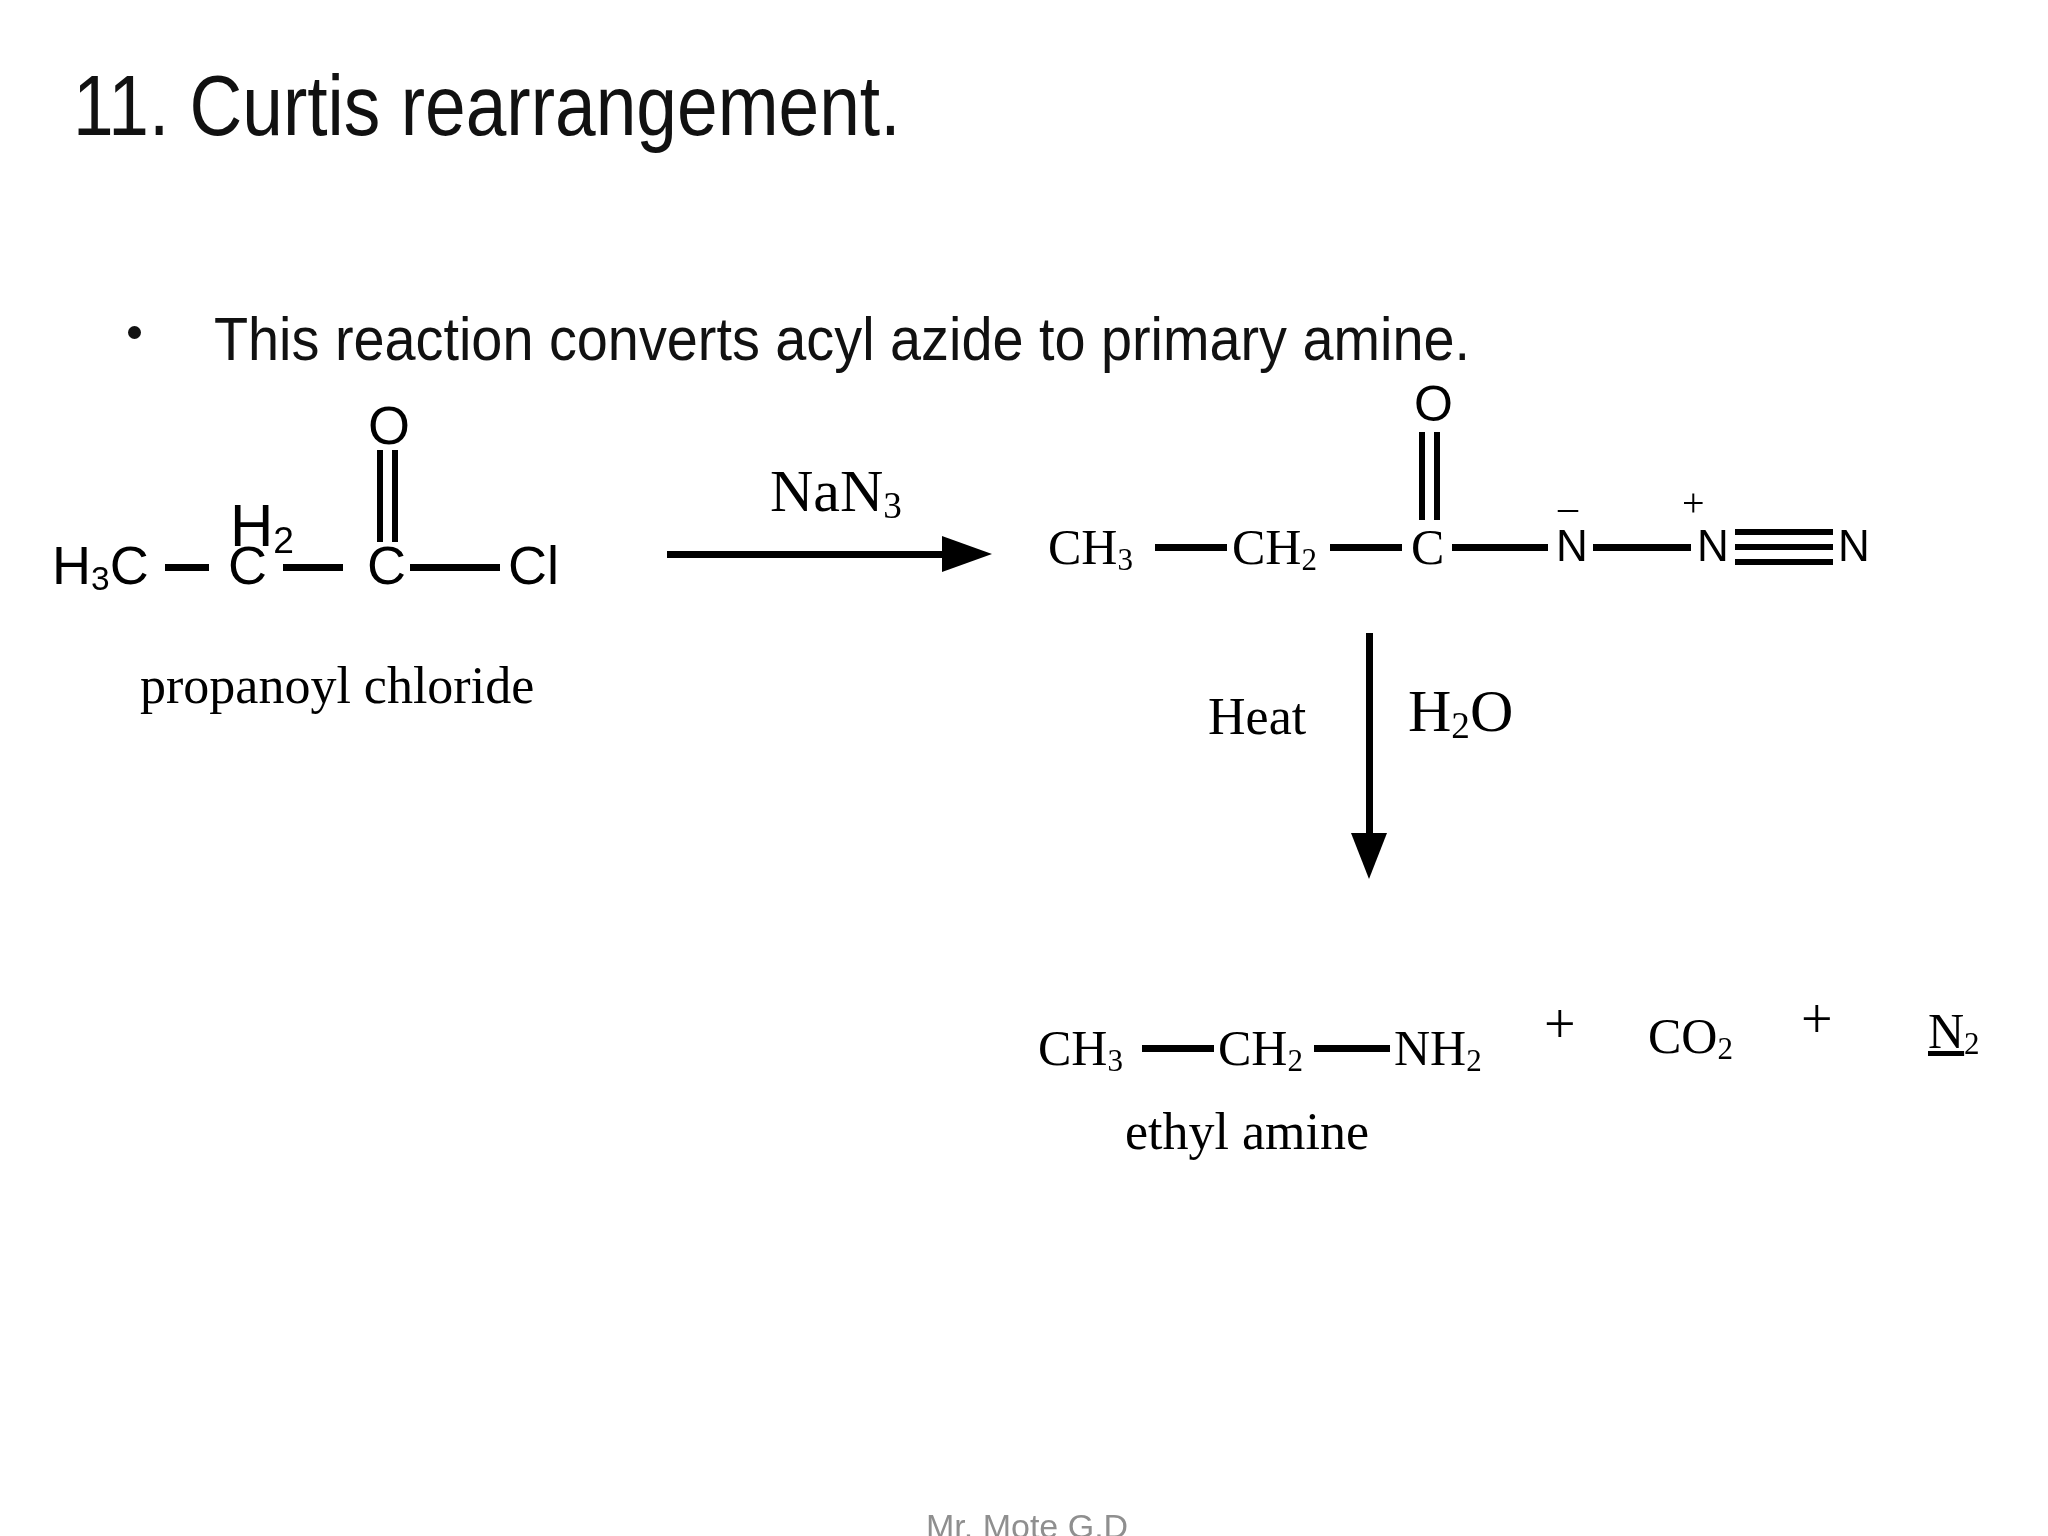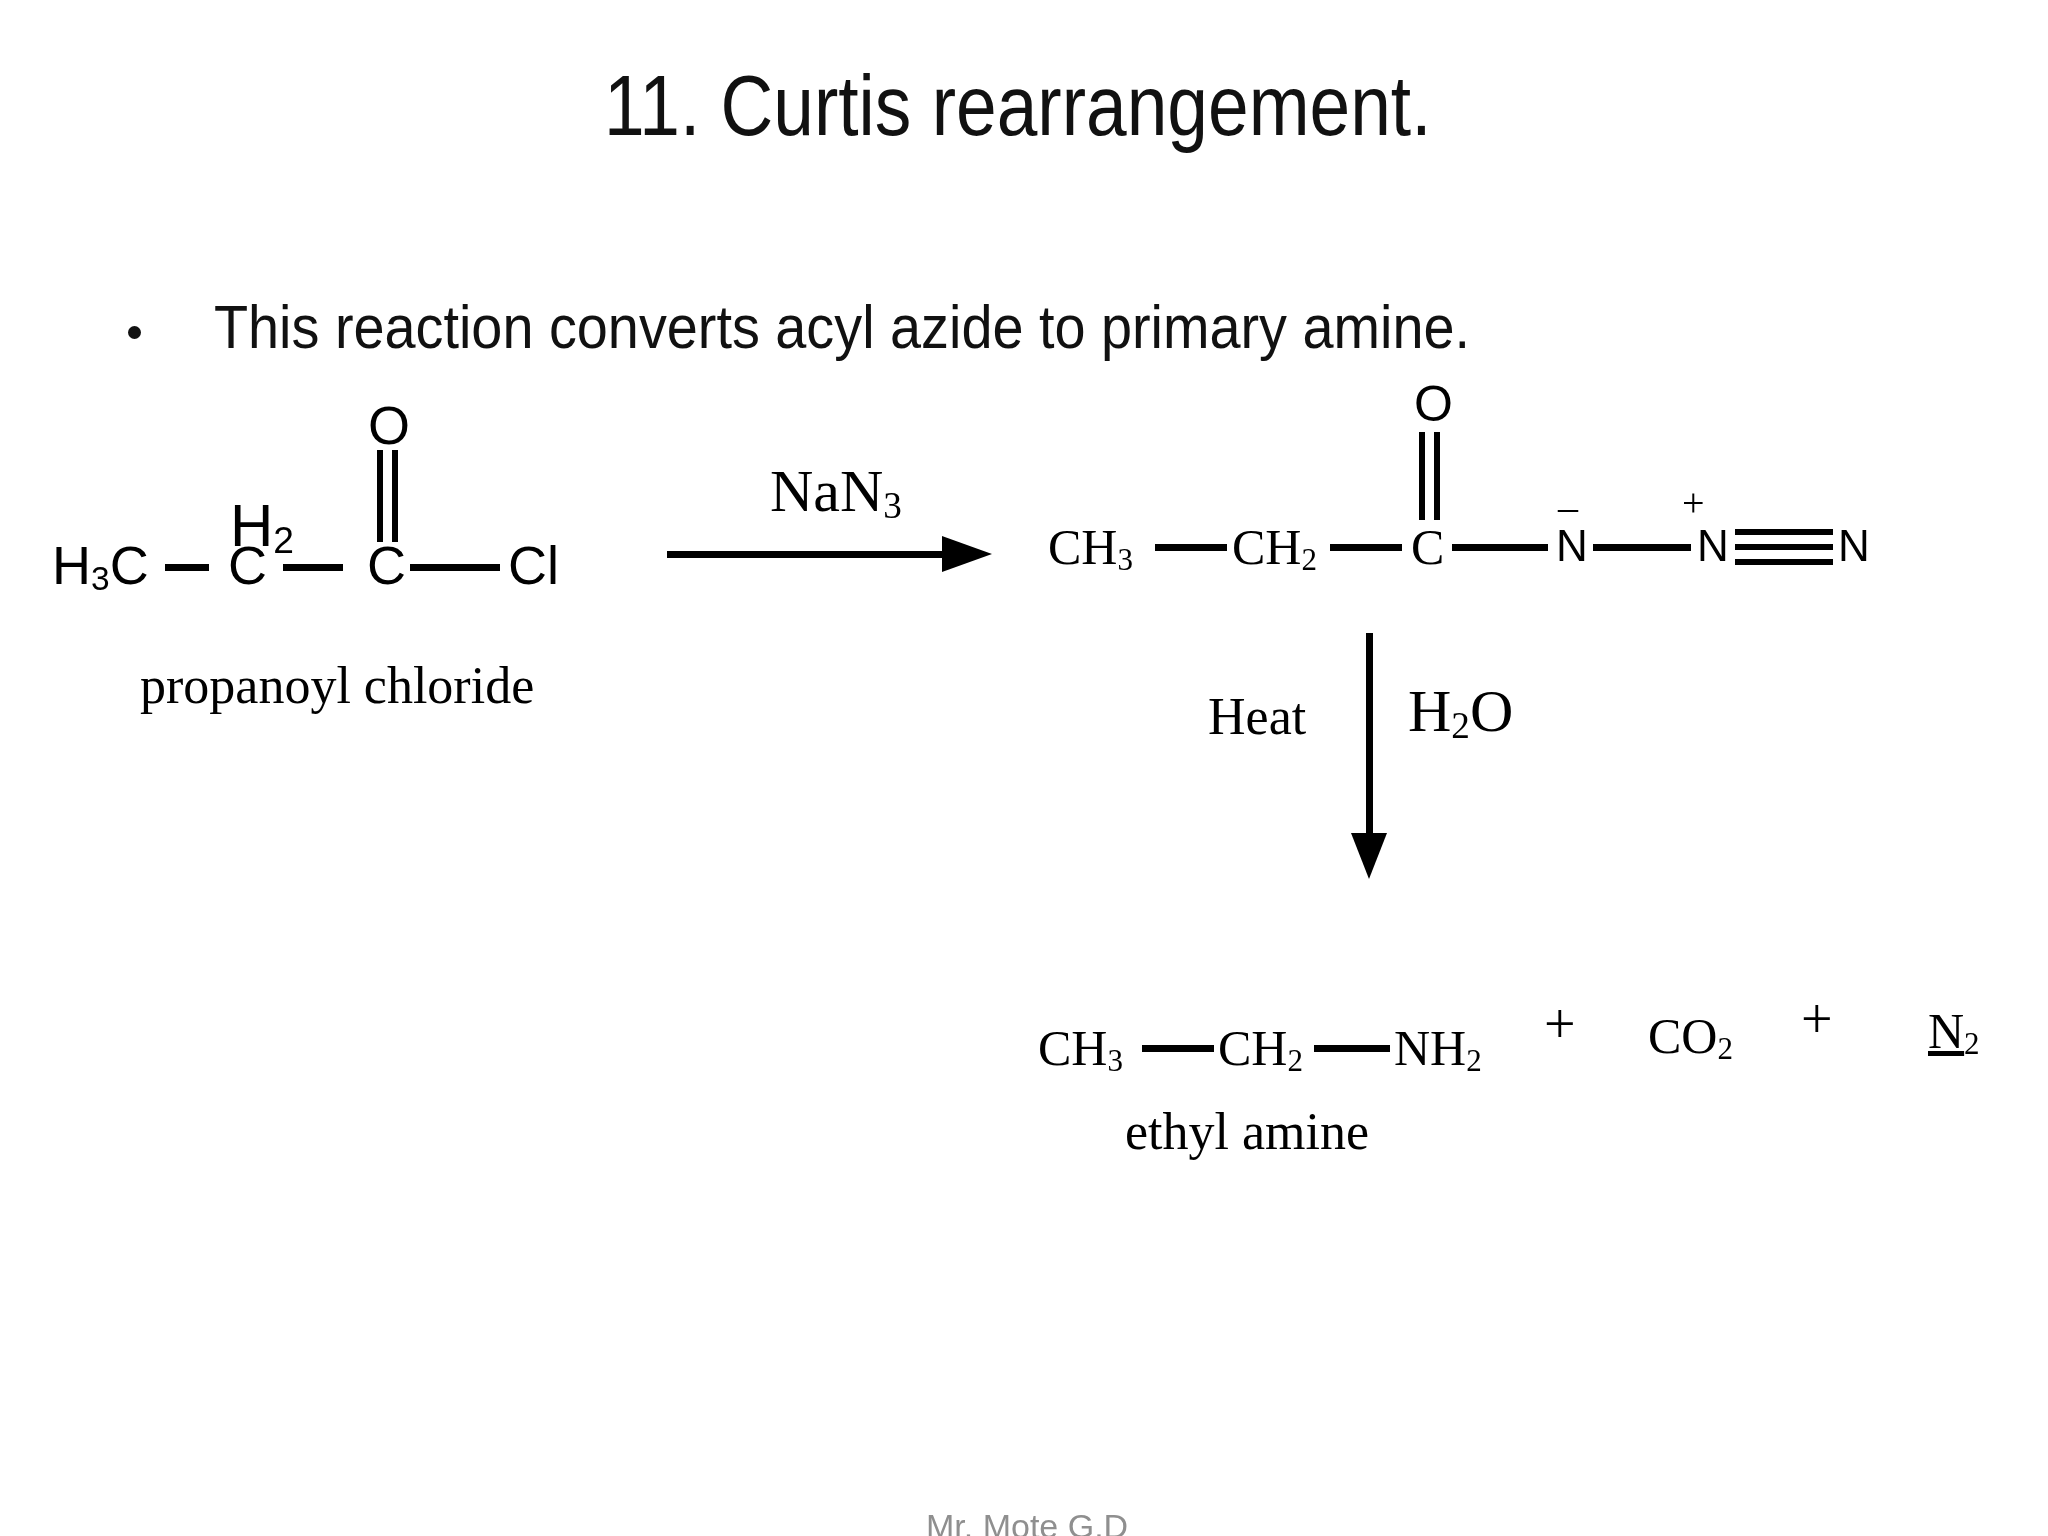--- a/index.html
+++ b/index.html
@@ -1,25 +1,25 @@
 <!DOCTYPE html>
 <html><head>
 <meta charset="utf-8">
 <style>
   html,body { margin:0; padding:0; background:#ffffff; }
   .slide { position:relative; width:2048px; height:1536px; background:#ffffff; overflow:hidden;
            font-family:"Liberation Sans", sans-serif; color:#000; }
 
-  .title-wrap { position:absolute; left:0; right:12px; top:58px; text-align:center; }
+  .title-wrap { position:absolute; left:0; right:12px; top:58px; }
   .title-text { display:inline-block; font-size:86px; line-height:1.1; color:#111;
                 transform:scaleX(0.85); transform-origin:center; white-space:nowrap; }
 
   .bullet-dot { position:absolute; left:128px; top:326px; width:13px; height:13px;
                 border-radius:50%; background:#111; }
-  .bullet-text { position:absolute; left:214px; top:296px; white-space:nowrap;text-align:center; }
+  .bullet-text { position:absolute; left:214px; top:308px; white-space:nowrap;text-align:center; }
   .bullet-text span { display:inline-block; font-size:62px; line-height:1; color:#111;
                       transform:scaleX(0.9); transform-origin:left center; }
 
   .atom { position:absolute; line-height:1; white-space:nowrap; }
   .sans  { font-family:"Liberation Sans", sans-serif; font-size:54px; }
   .sans-sm { font-family:"Liberation Sans", sans-serif; font-size:60px; }
   .sans-n  { font-family:"Liberation Sans", sans-serif; font-size:44px; }
   .sans-o  { font-family:"Liberation Sans", sans-serif; font-size:50px; }
   .serif { font-family:"Liberation Serif", serif; font-size:50px; }
   .serif-lg { font-family:"Liberation Serif", serif; font-size:60px; }

